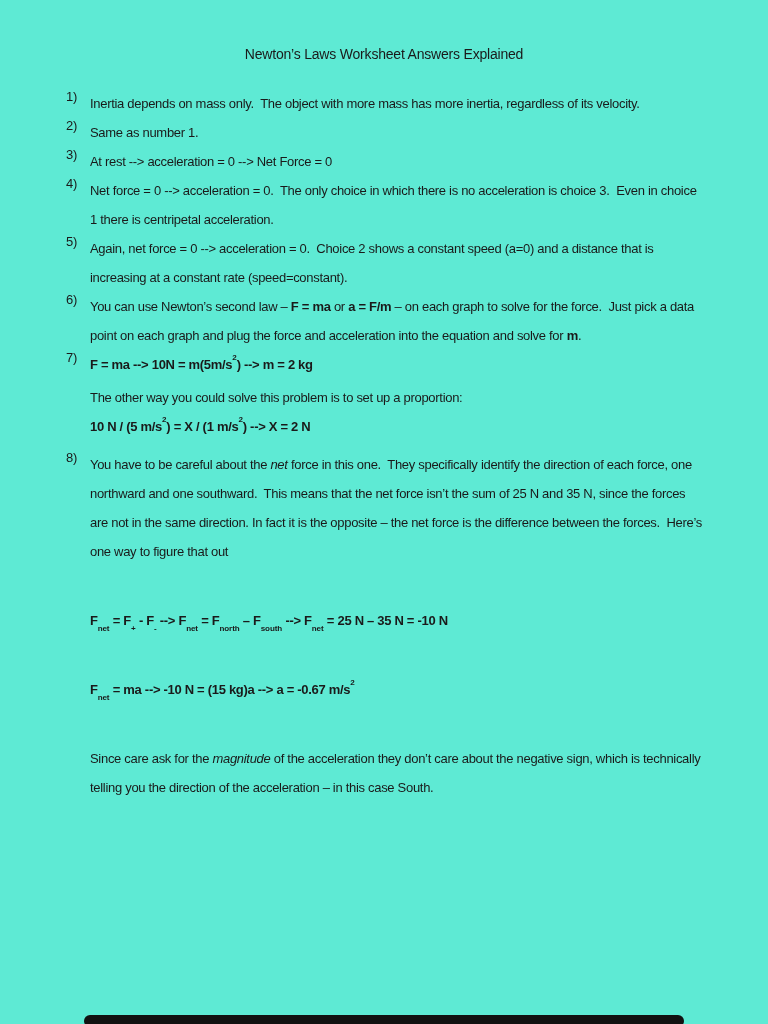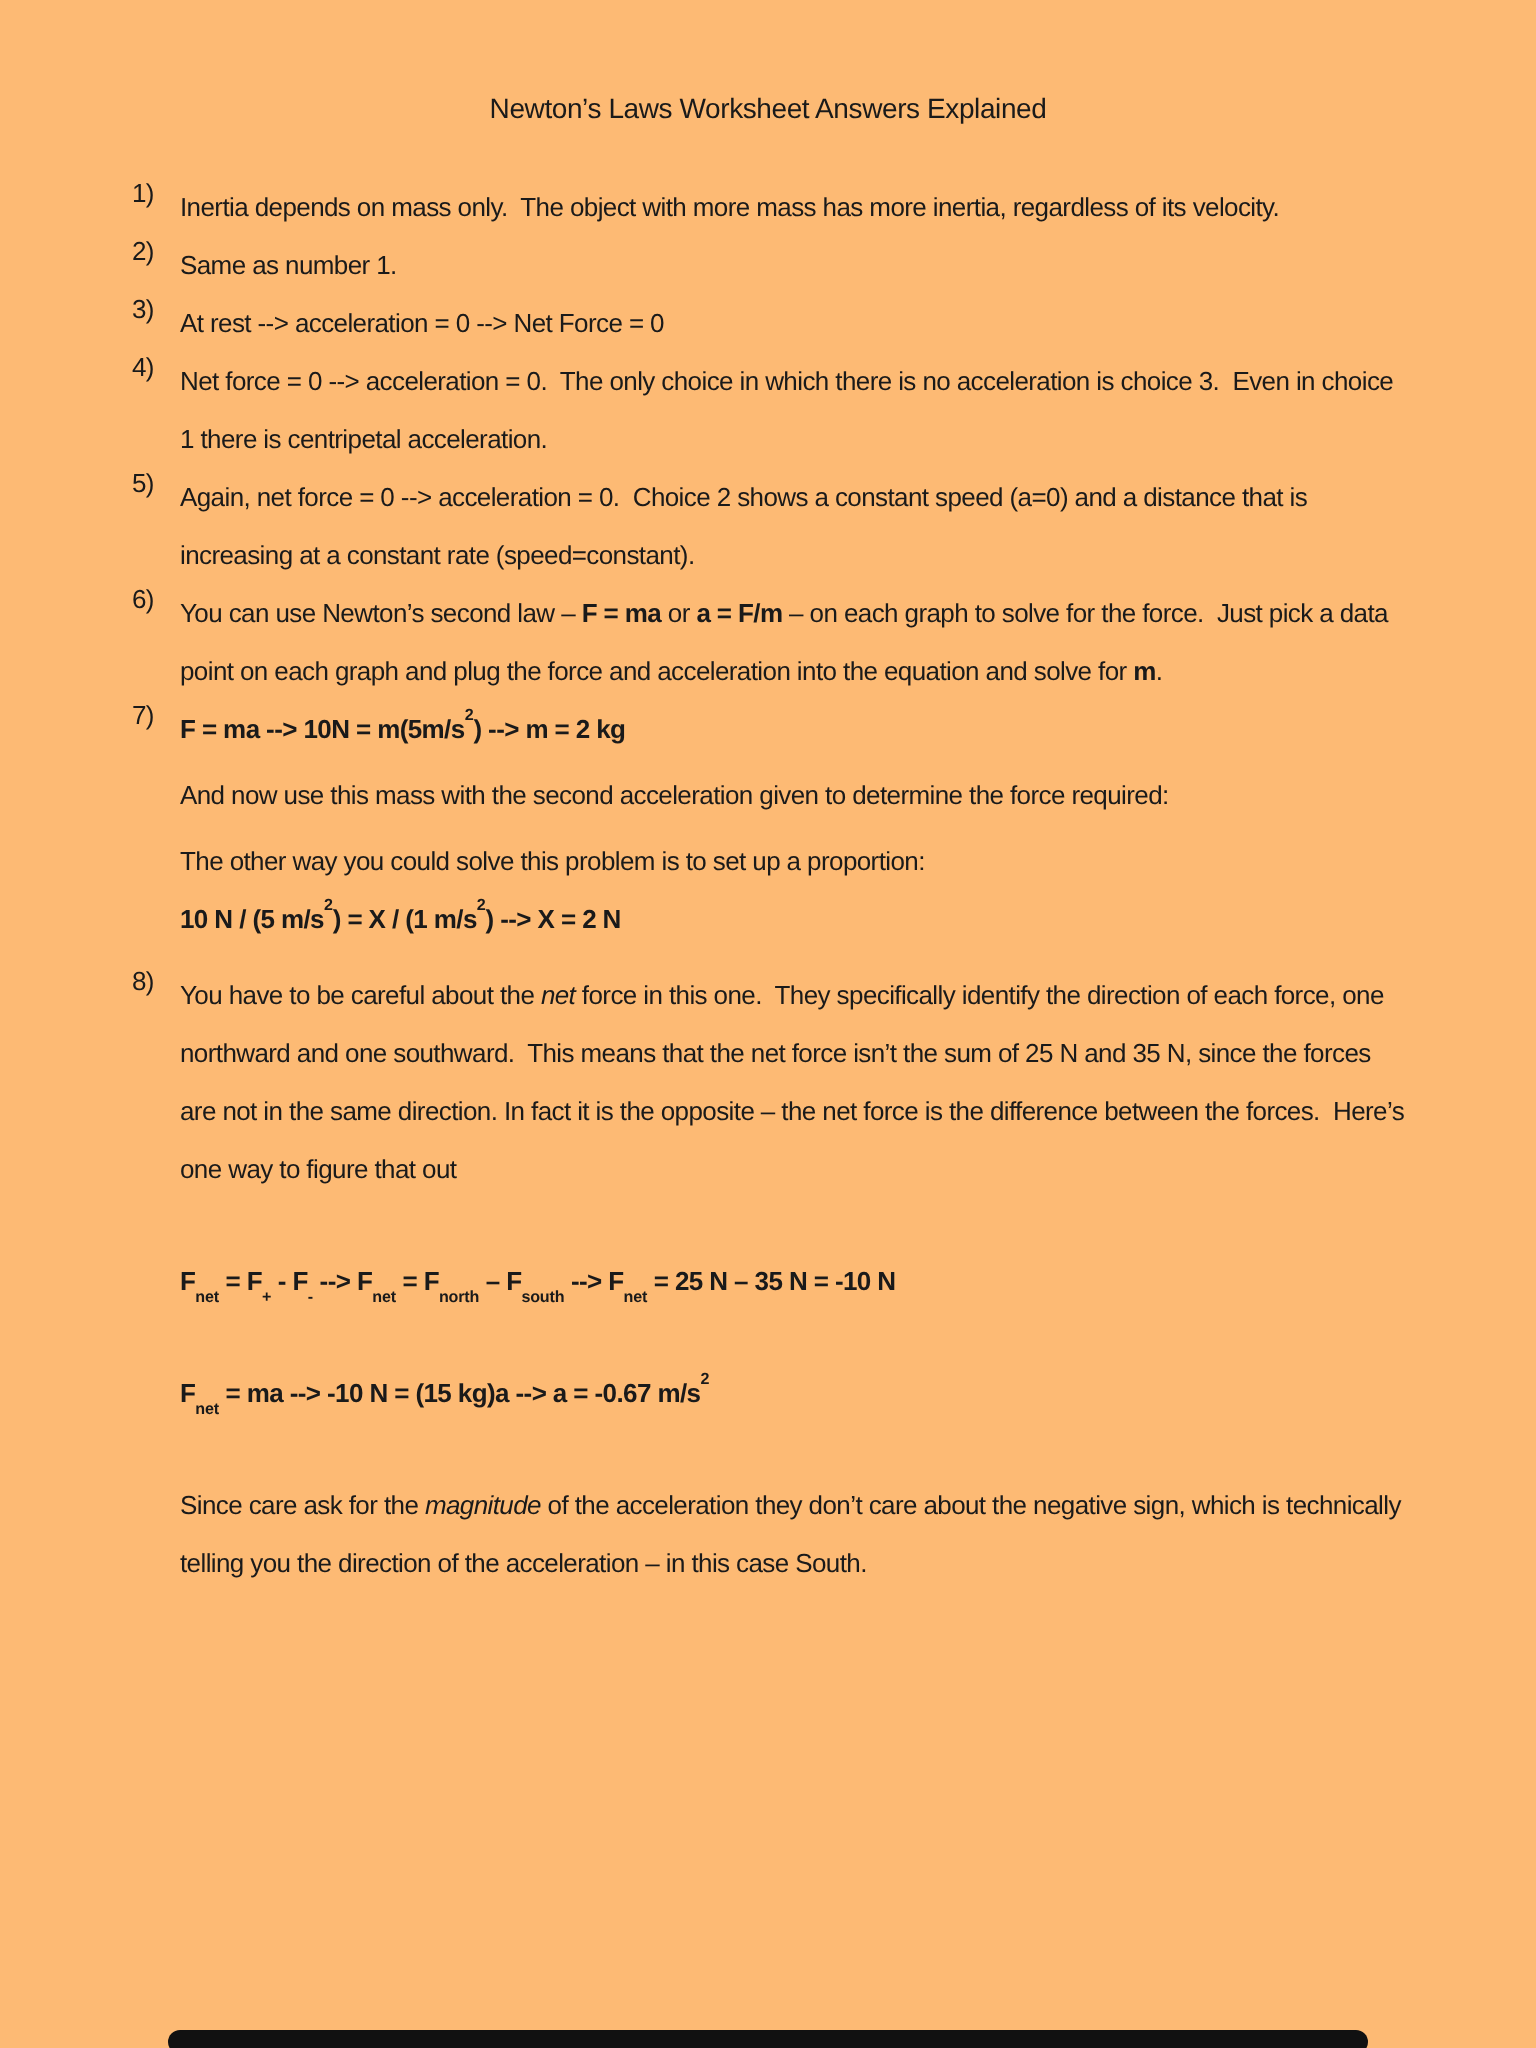--- a/index.html
+++ b/index.html
@@ -1,20 +1,20 @@
 <!DOCTYPE html>
 <html><head>
 <meta charset="utf-8">
 <style>
   html,body{margin:0;padding:0;background:#e9e9e9;}
   .page{
     position:relative;
     width:768px;height:1024px;
     margin:0 auto;
-    background:#fdba74;
+    background:#5eead4;
     overflow:hidden;
     font-family:"Liberation Sans","DejaVu Sans",sans-serif;
     color:#1a1a1a;
     font-size:13px;
     letter-spacing:-0.3px;
   }
   .title{
     margin:0;
     padding-top:46px;
     text-align:center;
@@ -35,21 +35,21 @@
     position:absolute;
     left:0;top:0;
     width:22px;
   }
   .blk{
     margin:0;
     line-height:29px;
     white-space:pre-wrap;
   }
   .gap-small{margin-top:4px;}
-  .gap-large{margin-top:27px;}
+  .gap-large{margin-top:40px;}
   .b{font-weight:bold;}
   .i{font-style:italic;}
   sub,sup{
     font-size:0.62em;
     letter-spacing:-0.1px;
     line-height:0;
     position:relative;
   }
   sup{top:-0.5em;}
   sub{top:0.25em;}
@@ -89,21 +89,20 @@
         <span class="num">5)</span>
         <p class="blk para"><span>Again, net force = 0 --&gt; acceleration = 0.  Choice 2 shows a constant speed (a=0) and a distance that is increasing at a constant rate (speed=constant).</span></p>
       </div>
       <div class="item item-6">
         <span class="num">6)</span>
         <p class="blk para"><span>You can use Newton’s second law – </span><span class="b">F = ma</span><span> or </span><span class="b">a = F/m</span><span> – on each graph to solve for the force.  Just pick a data point on each graph and plug the force and acceleration into the equation and solve for </span><span class="b">m</span><span>.</span></p>
       </div>
       <div class="item item-7">
         <span class="num">7)</span>
         <p class="blk formula"><span class="b">F = ma --&gt; 10N = m(5m/s</span><sup class="b">2</sup><span class="b">) --&gt; m = 2 kg</span></p>
-        <p class="blk para gap-small"><span>And now use this mass with the second acceleration given to determine the force required:</span></p>
         <p class="blk para gap-small"><span>The other way you could solve this problem is to set up a proportion:</span></p>
         <p class="blk formula"><span class="b">10 N / (5 m/s</span><sup class="b">2</sup><span class="b">) = X / (1 m/s</span><sup class="b">2</sup><span class="b">) --&gt; X = 2 N</span></p>
       </div>
       <div class="item item-8">
         <span class="num">8)</span>
         <p class="blk para"><span>You have to be careful about the </span><span class="i">net</span><span> force in this one.  They specifically identify the direction of each force, one northward and one southward.  This means that the net force isn’t the sum of 25 N and 35 N, since the forces are not in the same direction. In fact it is the opposite – the net force is the difference between the forces.  Here’s one way to figure that out</span></p>
         <p class="blk formula gap-large"><span class="b">F</span><sub class="b">net</sub><span class="b"> = F</span><sub class="b">+</sub><span class="b"> - F</span><sub class="b">-</sub><span class="b"> --&gt; F</span><sub class="b">net</sub><span class="b"> = F</span><sub class="b">north</sub><span class="b"> – F</span><sub class="b">south</sub><span class="b"> --&gt; F</span><sub class="b">net</sub><span class="b"> = 25 N – 35 N = -10 N</span></p>
         <p class="blk formula gap-large"><span class="b">F</span><sub class="b">net</sub><span class="b"> = ma --&gt; -10 N = (15 kg)a --&gt; a = -0.67 m/s</span><sup class="b">2</sup></p>
         <p class="blk para gap-large"><span>Since care ask for the </span><span class="i">magnitude</span><span> of the acceleration they don’t care about the negative sign, which is technically telling you the direction of the acceleration – in this case South.</span></p>
       </div>

